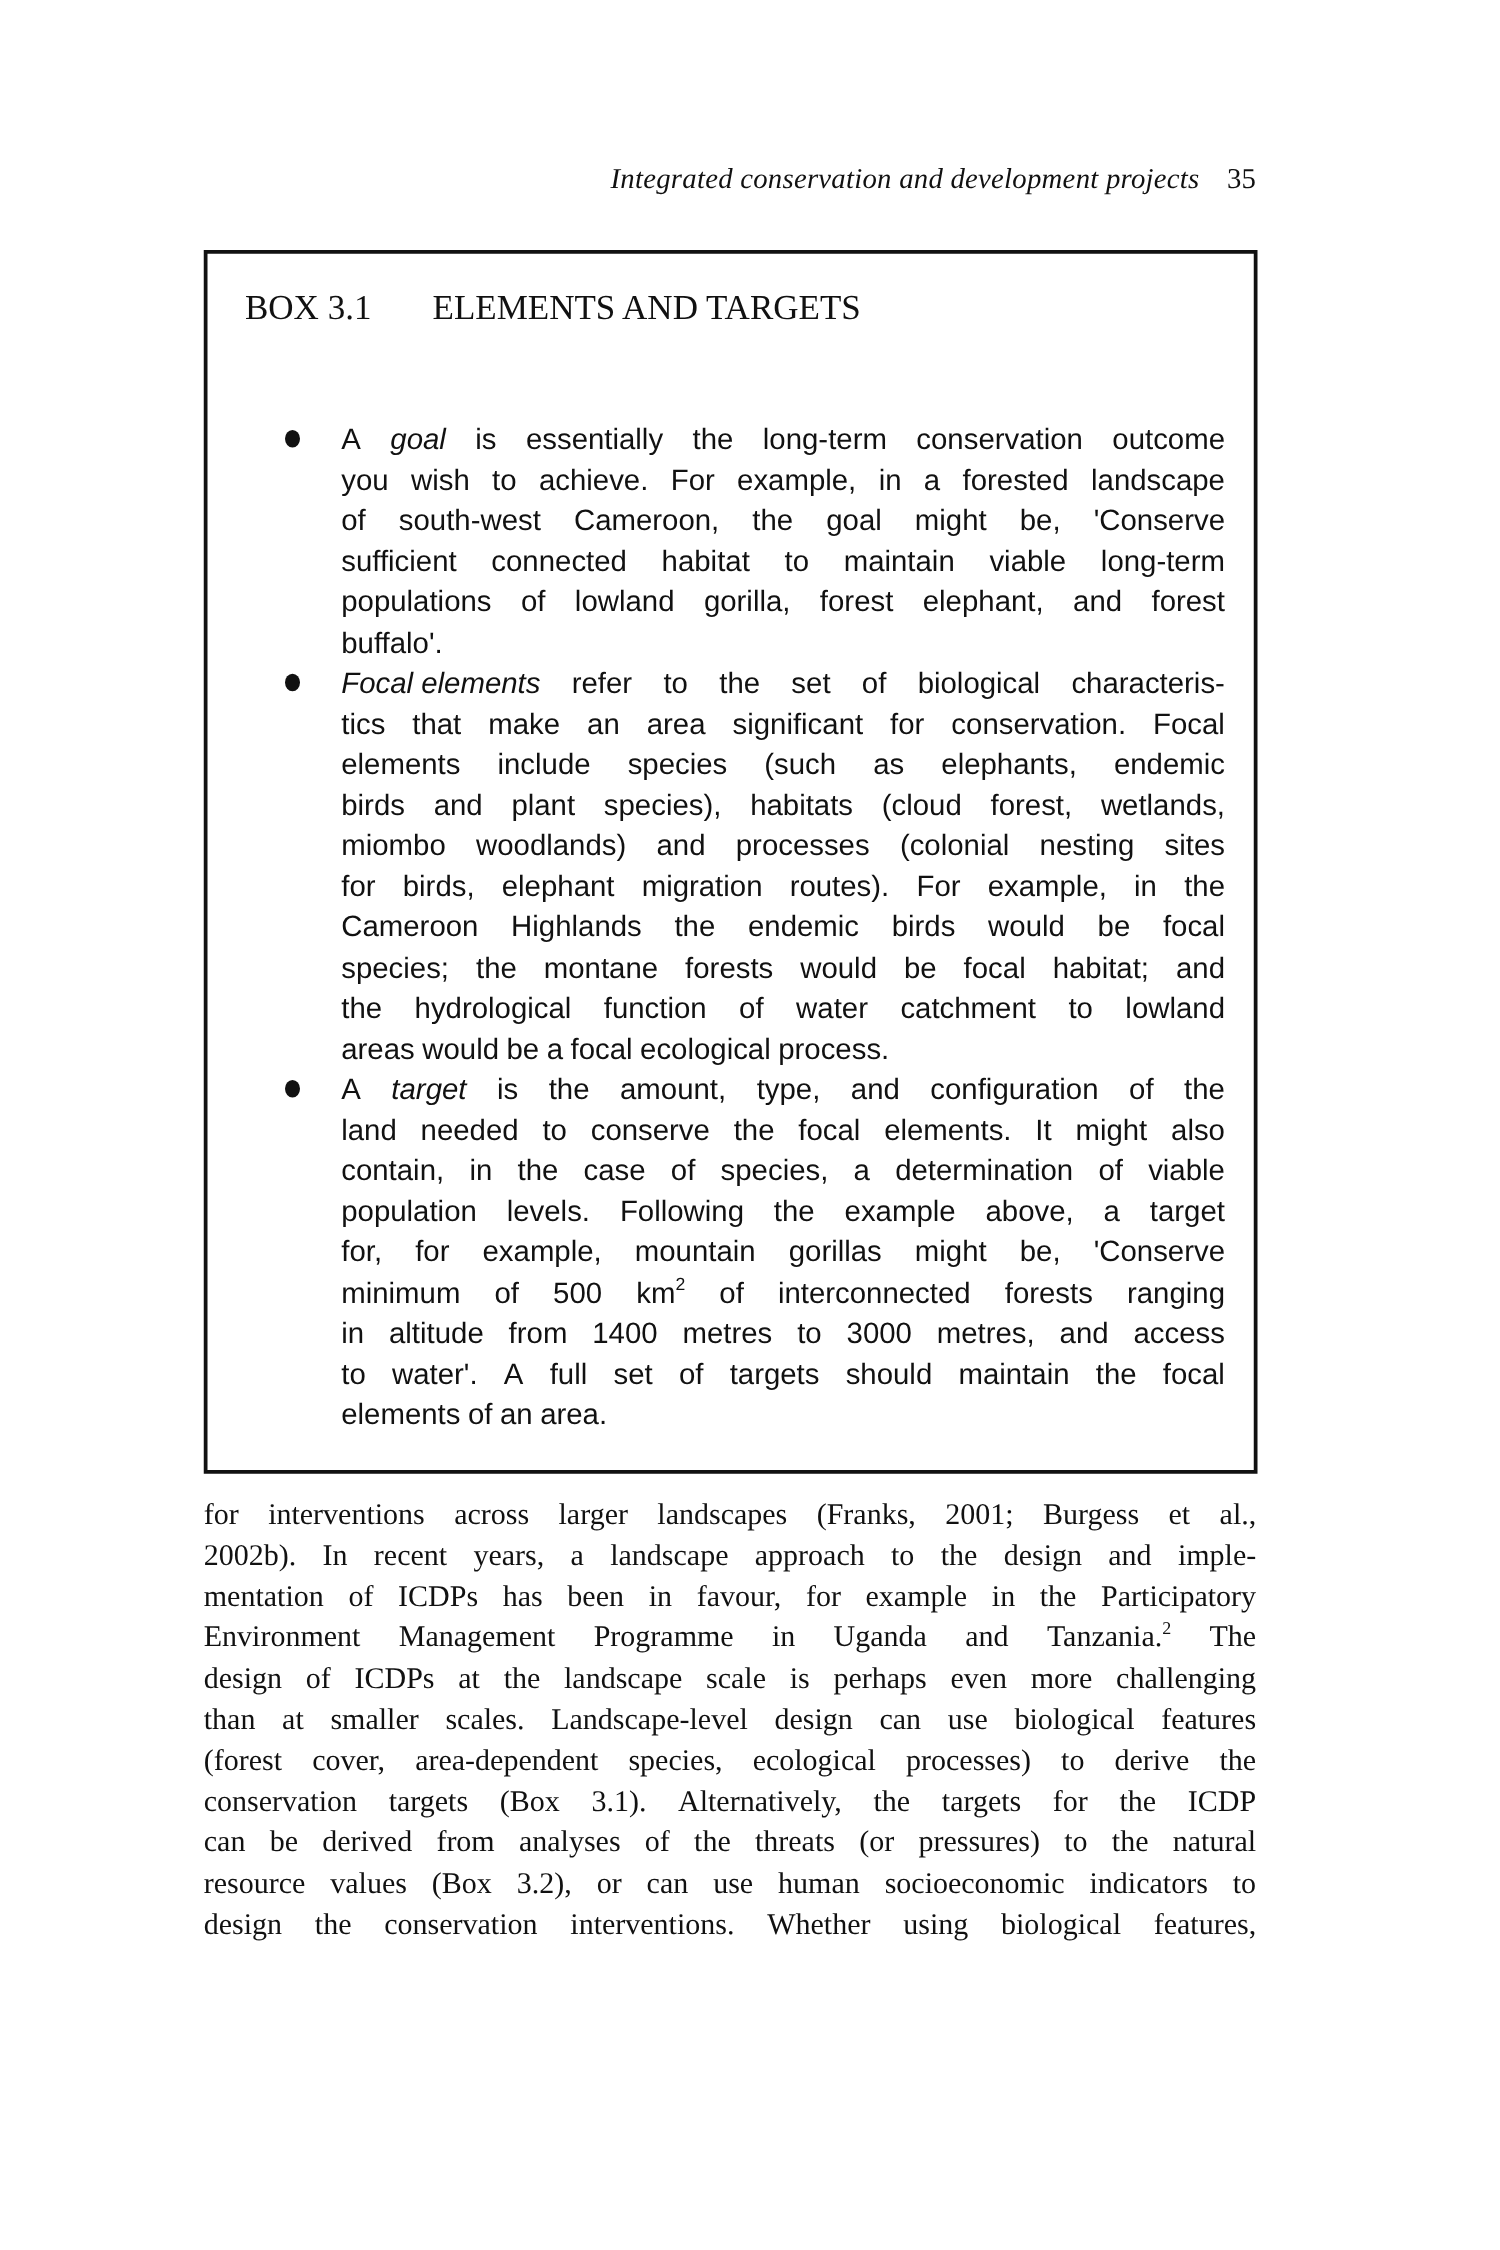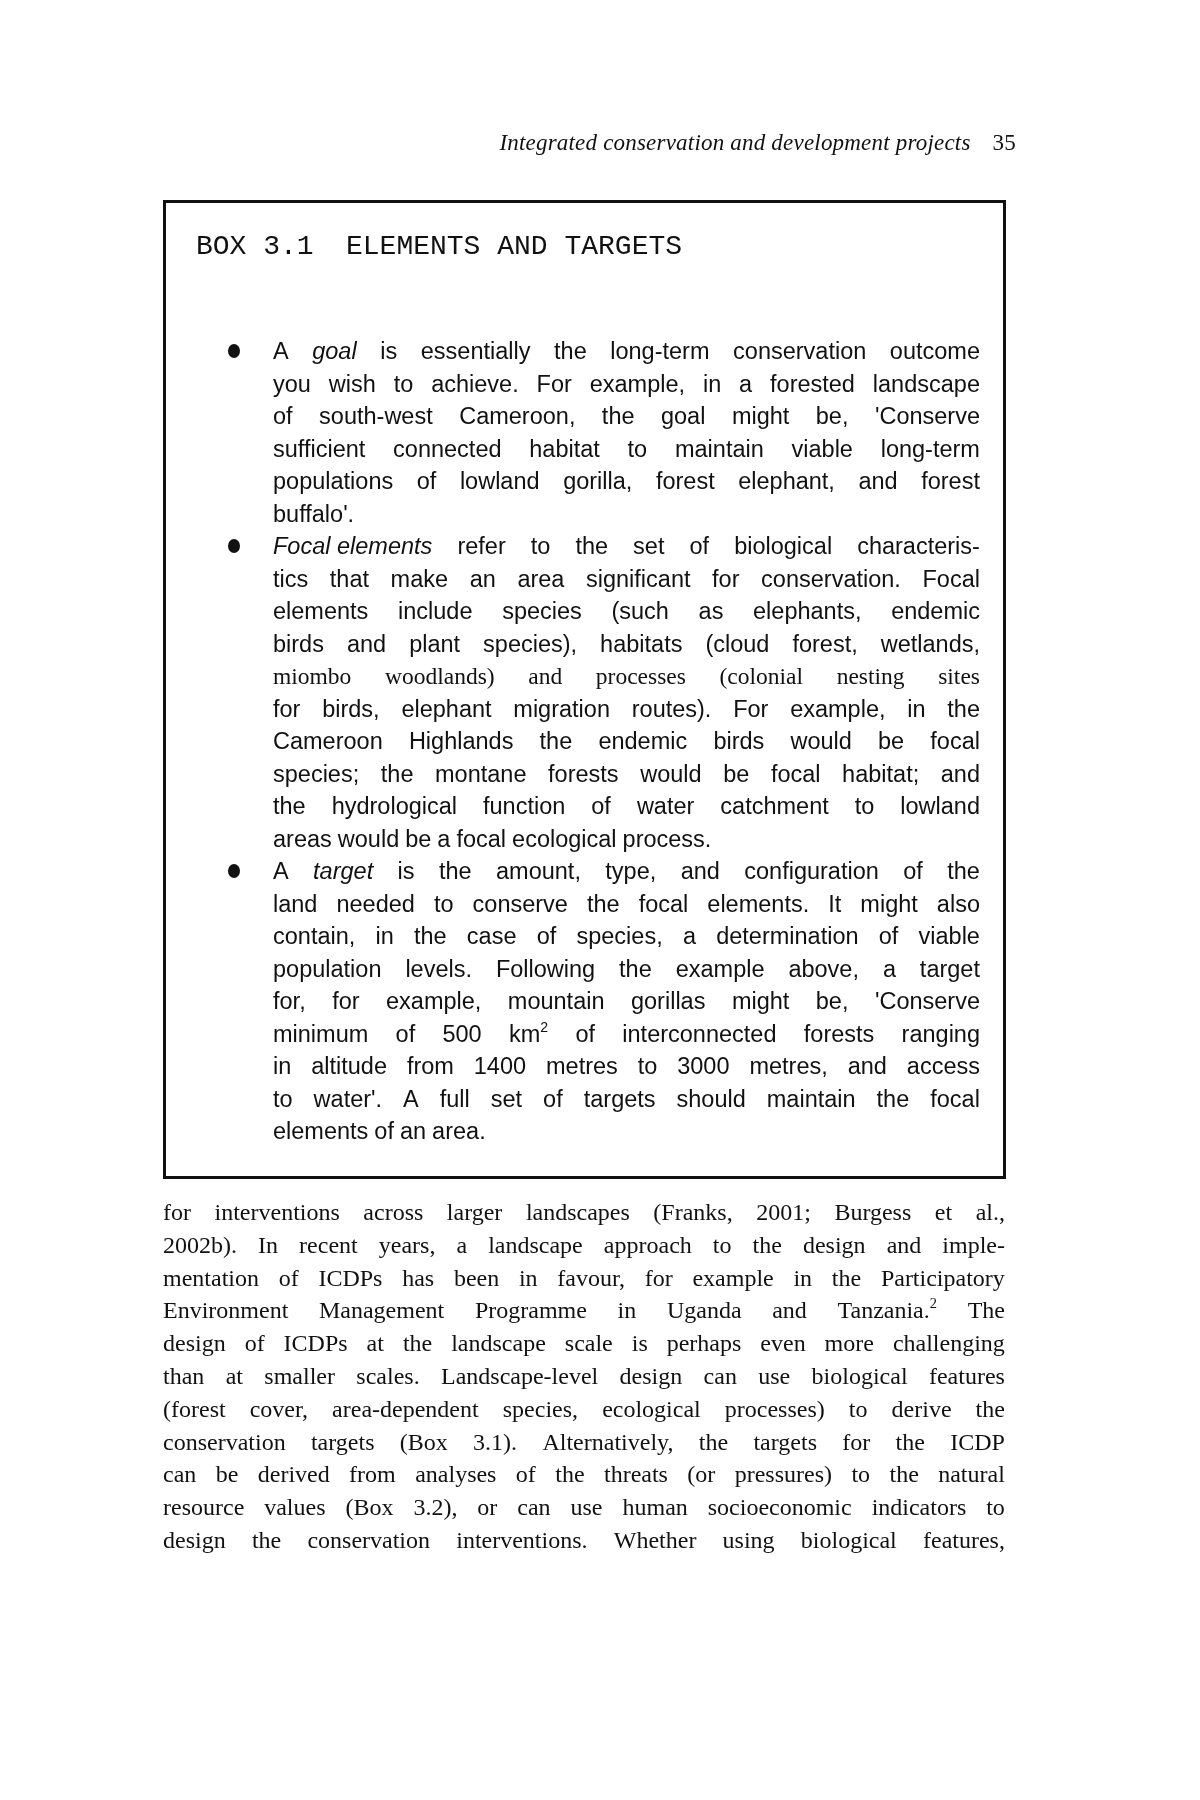--- a/index.html
+++ b/index.html
@@ -1,29 +1,29 @@
 <!DOCTYPE html>
 <html><head>
 <meta charset="utf-8">
 <style>
   html, body { margin: 0; padding: 0; background: #ffffff; }
   body { width: 1200px; height: 1800px; position: relative; overflow: hidden; color: #111; }
   .running-head {
-    position: absolute; top: 130px; left: 174px; width: 842px;
+    position: absolute; top: 130px; left: 163px; width: 842px;
     text-align: right; font-family: "Liberation Serif", serif; font-style: italic;
     font-size: 23px; letter-spacing: 0.2px;
   }
   .running-head .page-num { font-style: normal; margin-left: 22px; }
   .box {
     position: absolute; left: 163px; top: 200px; width: 837px; height: 973px;
     border: 3px solid #111; box-sizing: content-box;
   }
   .box-title {
     position: absolute; left: 30px; top: 27px; width: 780px;
-    font-family: Liberation Mono, monospace; font-size: 28px; line-height: 34px;
+    font-family: Liberation Serif, serif; font-size: 28px; line-height: 34px;
     display: flex;
   }
   .box-title .num { width: 150px; flex: none; }
   .box-title .txt { flex: 1; }
   .bullets {
     position: absolute; left: 0; top: 132px; width: 100%;
     font-family: "Liberation Sans", sans-serif; font-size: 23.5px; line-height: 32.5px;
   }
   .bullet-item { position: relative; }
   .bullet-dot {
@@ -151,21 +151,21 @@
           <div class="jl" style="height: 32.5px;">
             <span>birds</span>
             <span>and</span>
             <span>plant</span>
             <span>species),</span>
             <span>habitats</span>
             <span>(cloud</span>
             <span>forest,</span>
             <span>wetlands,</span>
           </div>
-          <div class="jl" style="height: 32.5px; font-family: Liberation Serif, serif;">
+          <div class="jl" style="height: 32.5px;">
             <span>miombo</span>
             <span>woodlands)</span>
             <span>and</span>
             <span>processes</span>
             <span>(colonial</span>
             <span>nesting</span>
             <span>sites</span>
           </div>
           <div class="jl" style="height: 32.5px;">
             <span>for</span>

